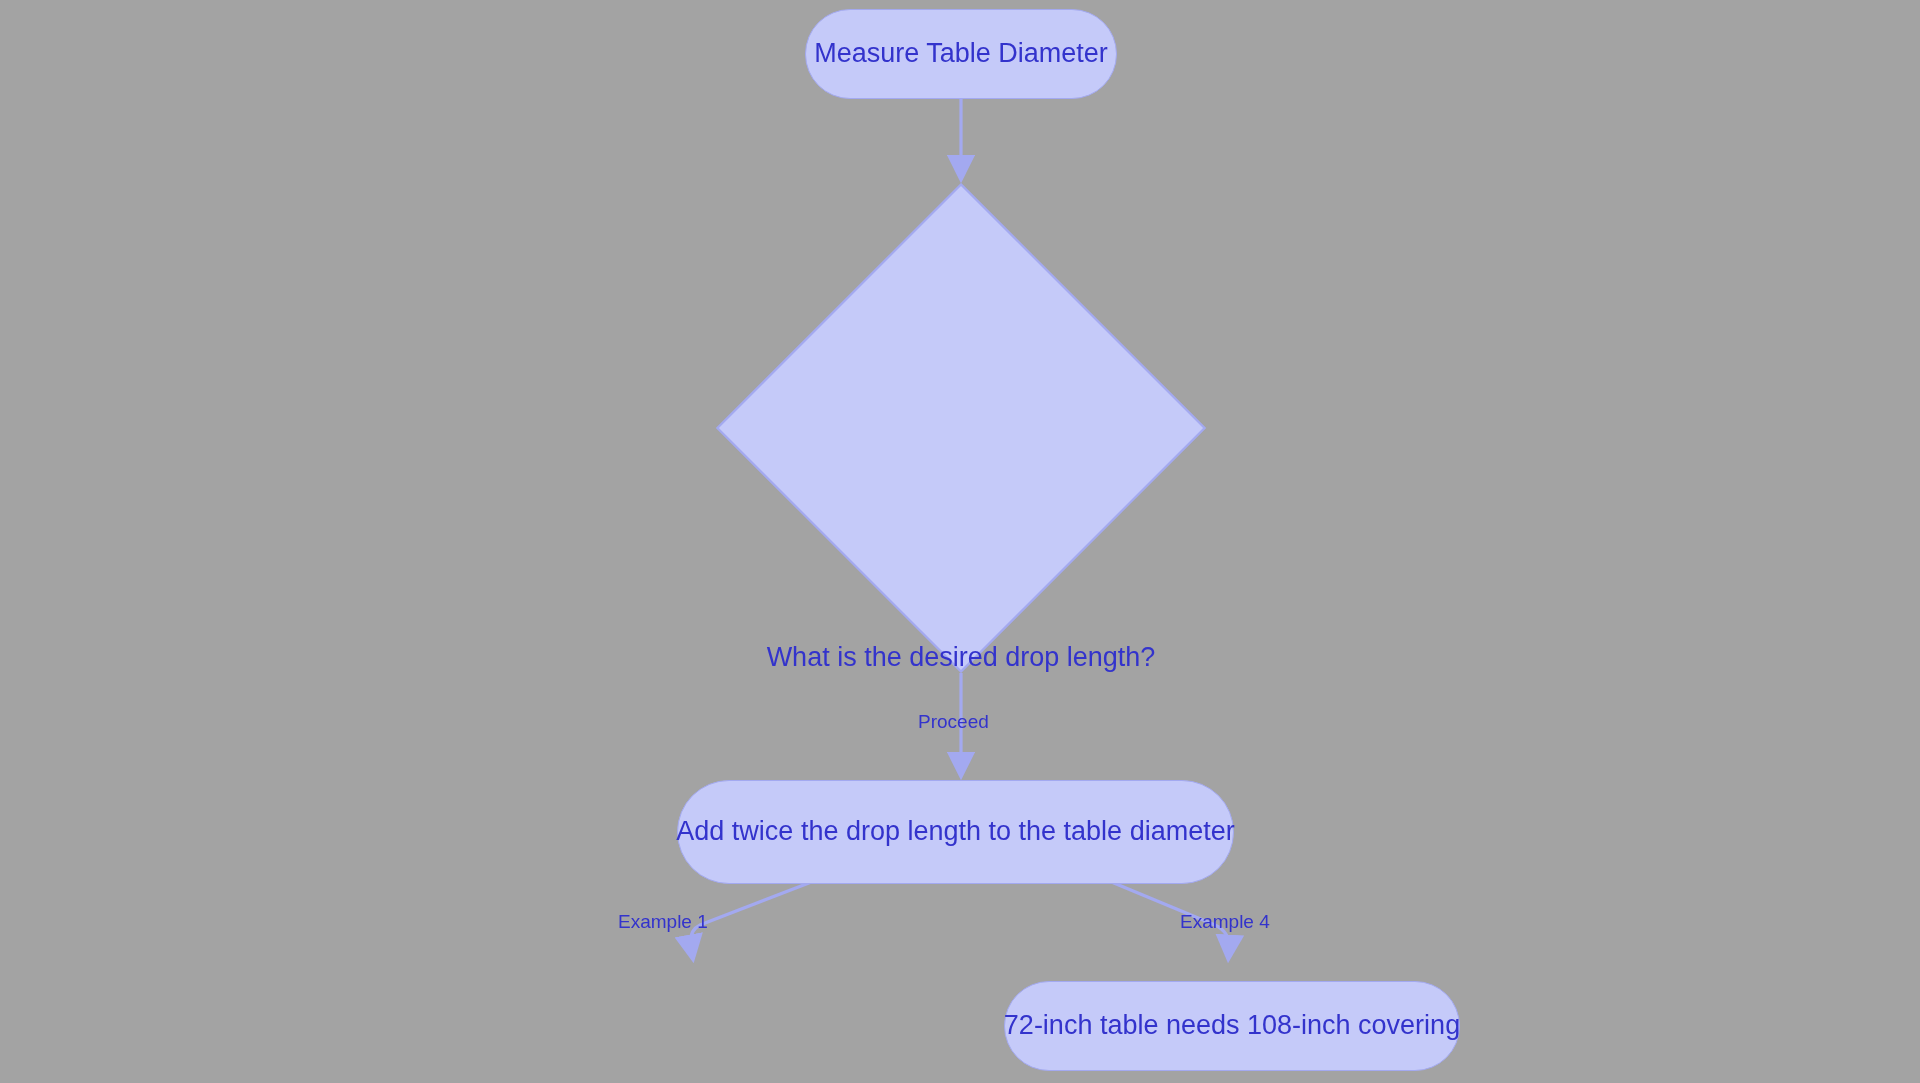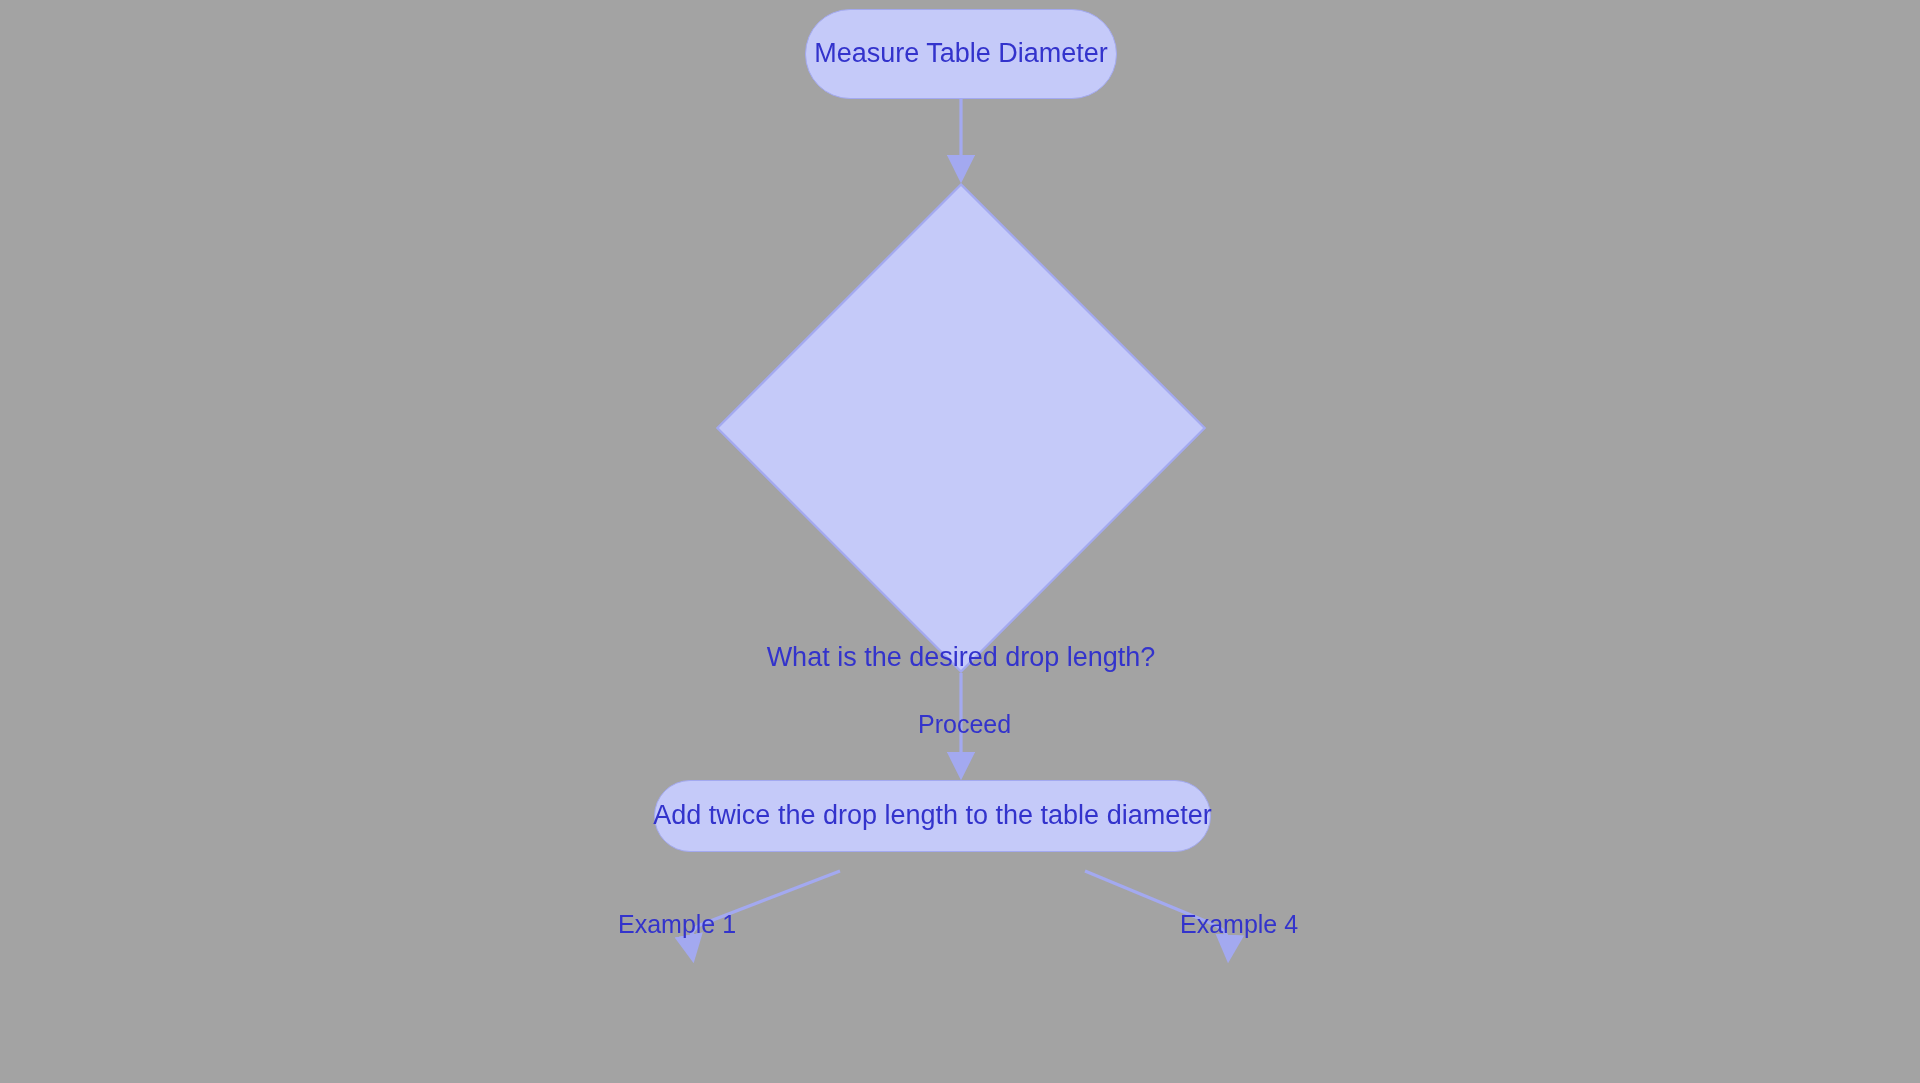--- a/index.html
+++ b/index.html
@@ -74,43 +74,43 @@
     top: 0;
     width: 490px;
     height: 490px;
     display: flex;
     align-items: flex-end;
     justify-content: center;
     font-size: 27px;
     color: #3333cc;
   }
   #node-process {
-    left: 654px;
+    left: 677px;
     top: 780px;
     width: 557px;
-    height: 72px;
+    height: 104px;
     font-size: 27px;
   }
   #node-example1 {
     left: 462px;
     top: 981px;
     width: 462px;
     height: 90px;
     font-size: 27px;
   }
   #node-example2 {
     left: 1004px;
     top: 981px;
     width: 456px;
     height: 90px;
     font-size: 27px;
   }
   .edge-label {
     position: absolute;
-    font-size: 25px;
+    font-size: 19px;
     color: #3333cc;
     white-space: nowrap;
     line-height: 1;
   }
   #label-proceed {
     left: 918px;
     top: 712px;
   }
   #label-example1 {
     left: 618px;
@@ -161,18 +161,21 @@
     <div id="node-decision-text">
       <span class="node-label">What is the desired drop length?</span>
     </div>
   </div>
 
   <div id="node-process" class="node node-pill">
     <span class="node-label">Add twice the drop length to the table diameter</span>
   </div>
 
 
+  <div id="node-example2" class="node node-pill">
+    <span class="node-label">72-inch table needs 108-inch covering</span>
+  </div>
 
   <span id="label-proceed" class="edge-label">Proceed</span>
   <span id="label-example1" class="edge-label">Example 1</span>
   <span id="label-example2" class="edge-label">Example 4</span>
 
 </div>
 
 </body></html>

